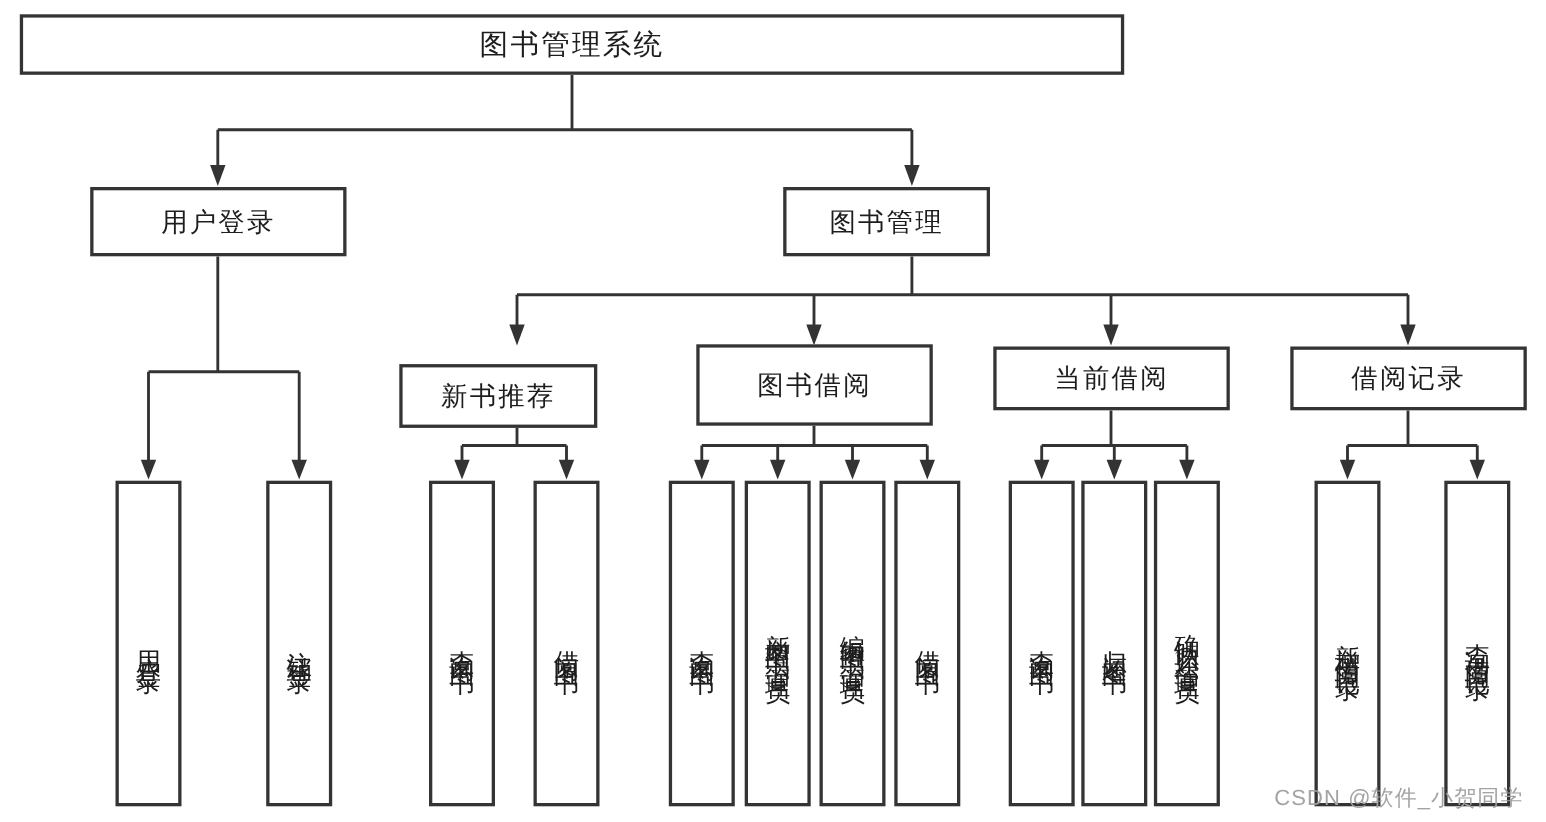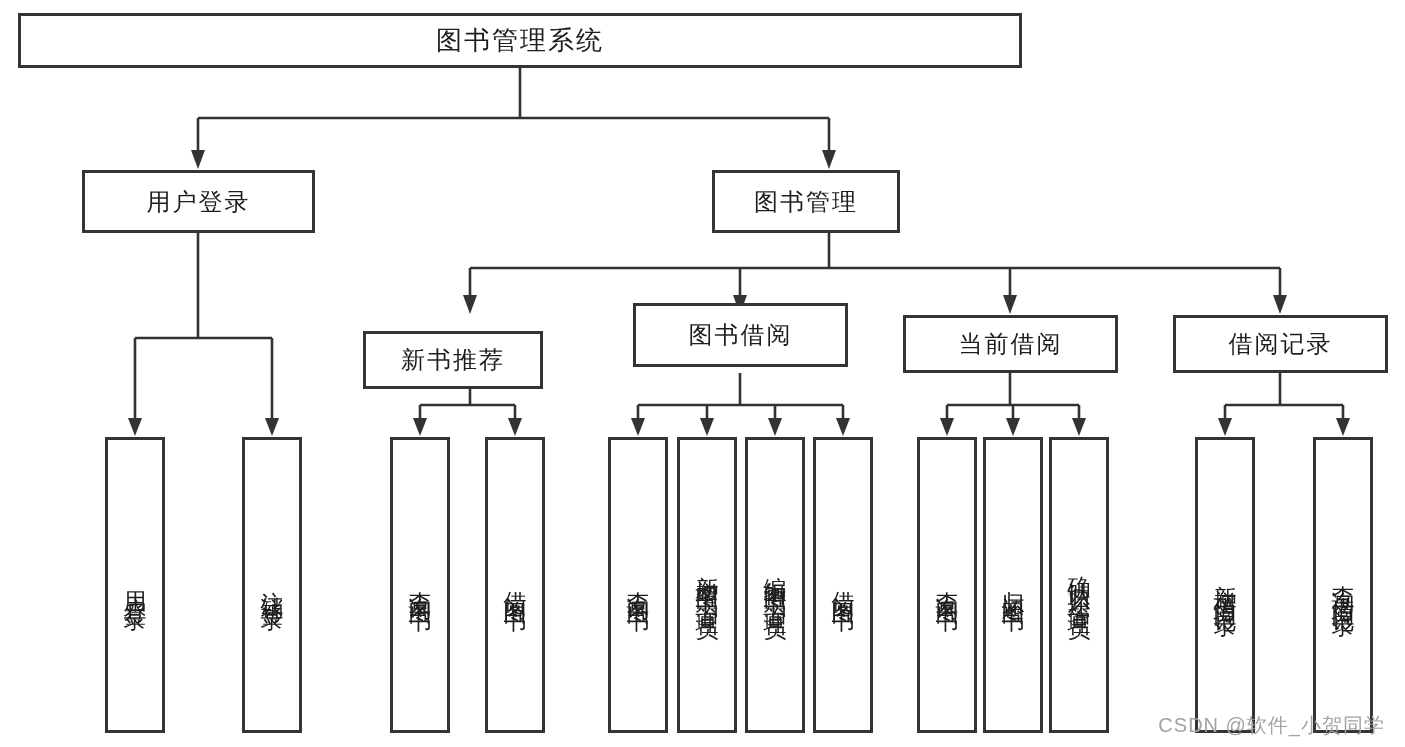--- a/index.html
+++ b/index.html
@@ -123,21 +123,21 @@
   <div class="node h" style="left:82px; top:170px; width:233px; height:63px;">
     <span>用户登录</span>
   </div>
   <div class="node h" style="left:712px; top:170px; width:188px; height:63px;">
     <span>图书管理</span>
   </div>
 
   <div class="node h" style="left:363px; top:331px; width:180px; height:58px;">
     <span>新书推荐</span>
   </div>
-  <div class="node h" style="left:633px; top:303px; width:215px; height:64px;">
+  <div class="node h" style="left:633px; top:313px; width:215px; height:74px;">
     <span>图书借阅</span>
   </div>
   <div class="node h" style="left:1173px; top:315px; width:215px; height:58px;">
     <span>借阅记录</span>
   </div>
   <div class="node h" style="left:903px; top:315px; width:215px; height:58px;">
     <span>当前借阅</span>
   </div>
 
   <div class="node v" style="left:105px; top:437px; width:60px; height:296px;">

